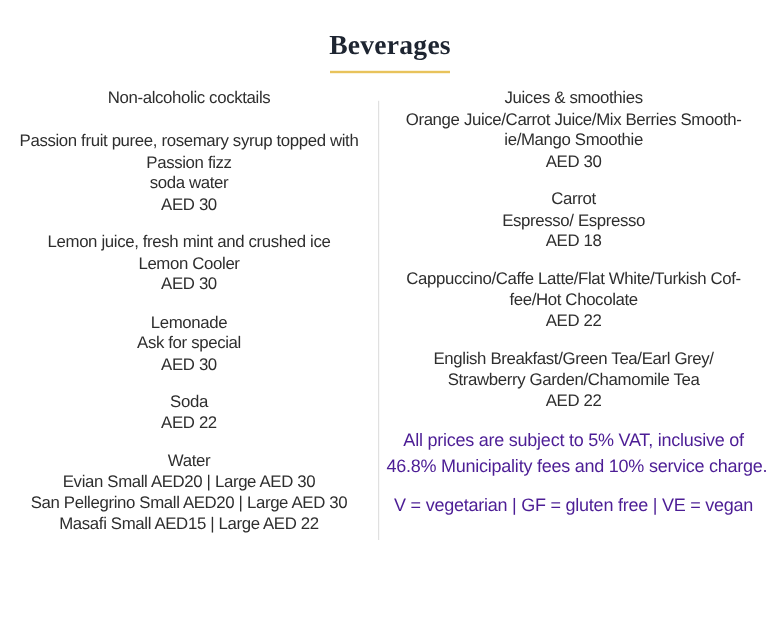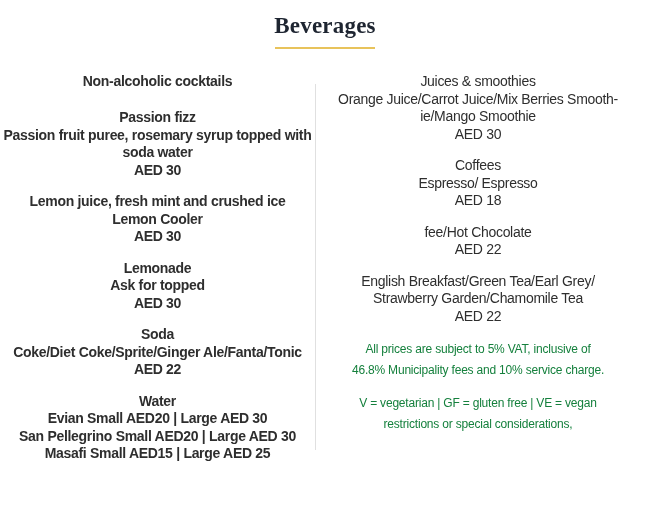--- a/index.html
+++ b/index.html
@@ -10,21 +10,21 @@
     color: #2e2e2e;
   }
   .page {
     position: relative;
     width: 650px; height: 521px;
     background: #ffffff;
     overflow: hidden;
   }
   .page-header {
     position: absolute;
-    top: 4px; left: 0; width: 650px;
+    top: 16px; left: 0; width: 650px;
     text-align: center;
   }
   .page-title {
     font-family: "Liberation Serif", serif;
     font-size: 23px;
     font-weight: 700;
     color: #1e2531;
     letter-spacing: 0.2px;
     margin: 9px 0 0 0;
   }
@@ -40,29 +40,29 @@
     background: #e0e0e0;
   }
   .col {
     position: absolute;
     top: 73px;
     text-align: center;
     font-size: 14px;
     line-height: 17.5px;
     letter-spacing: -0.3px;
   }
-  .col-left  { left: 0px;   width: 315px; font-weight: bold; }
+  .col-left  { left: 0px;   width: 315px; }
   .col-right { left: 322px; width: 312px; }
   .block { margin: 0 0 14px 0; }
   .category-block { margin-bottom: 18.5px; }
   .line { white-space: nowrap; }
   .notes { margin-top: 4px; }
   .note {
-    color: #15803d;
-    font-size: 12px;
+    color: #4c1d95;
+    font-size: 15px;
     line-height: 21px;
     letter-spacing: -0.2px;
     margin: 0 0 12px 0;
   }
   .note .line { white-space: nowrap; }
 </style>
 </head>
 <body>
 
 <div class="page">
@@ -73,82 +73,81 @@
   </div>
 
   <div class="column-divider"></div>
 
   <section class="col col-left">
     <div class="block category-block">
       <div class="line">Non-alcoholic cocktails</div>
     </div>
 
     <div class="block">
+      <div class="line">Passion fruit puree, rosemary syrup topped with</div>
       <div class="line">Passion fizz</div>
-      <div class="line">Passion fruit puree, rosemary syrup topped with</div>
       <div class="line">soda water</div>
       <div class="line">AED 30</div>
     </div>
 
     <div class="block">
       <div class="line">Lemon juice, fresh mint and crushed ice</div>
       <div class="line">Lemon Cooler</div>
       <div class="line">AED 30</div>
     </div>
 
     <div class="block">
       <div class="line">Lemonade</div>
-      <div class="line">Ask for topped</div>
+      <div class="line">Ask for special</div>
       <div class="line">AED 30</div>
     </div>
 
     <div class="block">
       <div class="line">Soda</div>
-      <div class="line">Coke/Diet Coke/Sprite/Ginger Ale/Fanta/Tonic</div>
       <div class="line">AED 22</div>
     </div>
 
     <div class="block">
       <div class="line">Water</div>
       <div class="line">Evian Small AED20 | Large AED 30</div>
       <div class="line">San Pellegrino Small AED20 | Large AED 30</div>
-      <div class="line">Masafi Small AED15 | Large AED 25</div>
+      <div class="line">Masafi Small AED15 | Large AED 22</div>
     </div>
   </section>
 
   <section class="col col-right">
     <div class="block">
       <div class="line">Juices &amp; smoothies</div>
       <div class="line">Orange Juice/Carrot Juice/Mix Berries Smooth-</div>
       <div class="line">ie/Mango Smoothie</div>
       <div class="line">AED 30</div>
     </div>
 
     <div class="block">
-      <div class="line">Coffees</div>
+      <div class="line">Carrot</div>
       <div class="line">Espresso/ Espresso</div>
       <div class="line">AED 18</div>
     </div>
 
     <div class="block">
+      <div class="line">Cappuccino/Caffe Latte/Flat White/Turkish Cof-</div>
       <div class="line">fee/Hot Chocolate</div>
       <div class="line">AED 22</div>
     </div>
 
     <div class="block">
       <div class="line">English Breakfast/Green Tea/Earl Grey/</div>
       <div class="line">Strawberry Garden/Chamomile Tea</div>
       <div class="line">AED 22</div>
     </div>
 
     <div class="notes">
       <div class="note">
         <div class="line">All prices are subject to 5% VAT, inclusive of</div>
         <div class="line">46.8% Municipality fees and 10% service charge.</div>
       </div>
       <div class="note">
         <div class="line">V = vegetarian | GF = gluten free | VE = vegan</div>
-        <div class="line">restrictions or special considerations,</div>
       </div>
     </div>
   </section>
 
 </div>
 
 </body></html>

